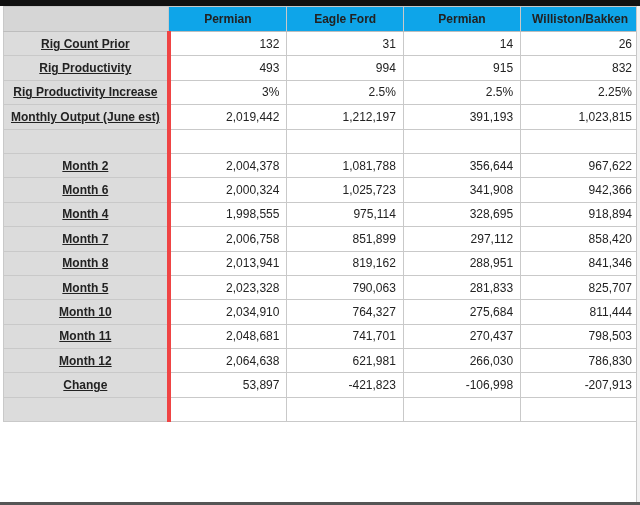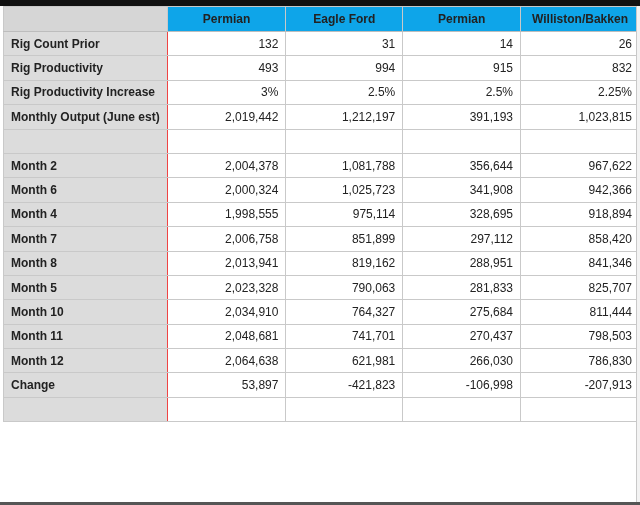--- a/index.html
+++ b/index.html
@@ -30,23 +30,24 @@
   .sheet thead th {
     background: #0ea5e9;
     font-weight: bold;
     text-align: center;
     height: 24px;
     border-bottom: 1px solid #bdbdbd;
   }
   .sheet th.corner { background: #d6d6d6; }
   .sheet tbody th {
     background: #dcdcdc;
-    text-align: left;
+    text-align: center;
     font-weight: bold;
-    border-right: 1px solid #ef4444;
+    border-right: 4px solid #ef4444;
+    text-decoration: underline;
   }
   .sheet tbody td { text-align: right; background: #fff; }
   .bottombar {
     position: absolute; left: 0; top: 502px; width: 640px; height: 3px;
     background: #555;
   }
   .rightedge {
     position: absolute; left: 636px; top: 6px; width: 4px; height: 496px;
     background: #f3f3f3; border-left: 1px solid #c9c9c9;
   }

